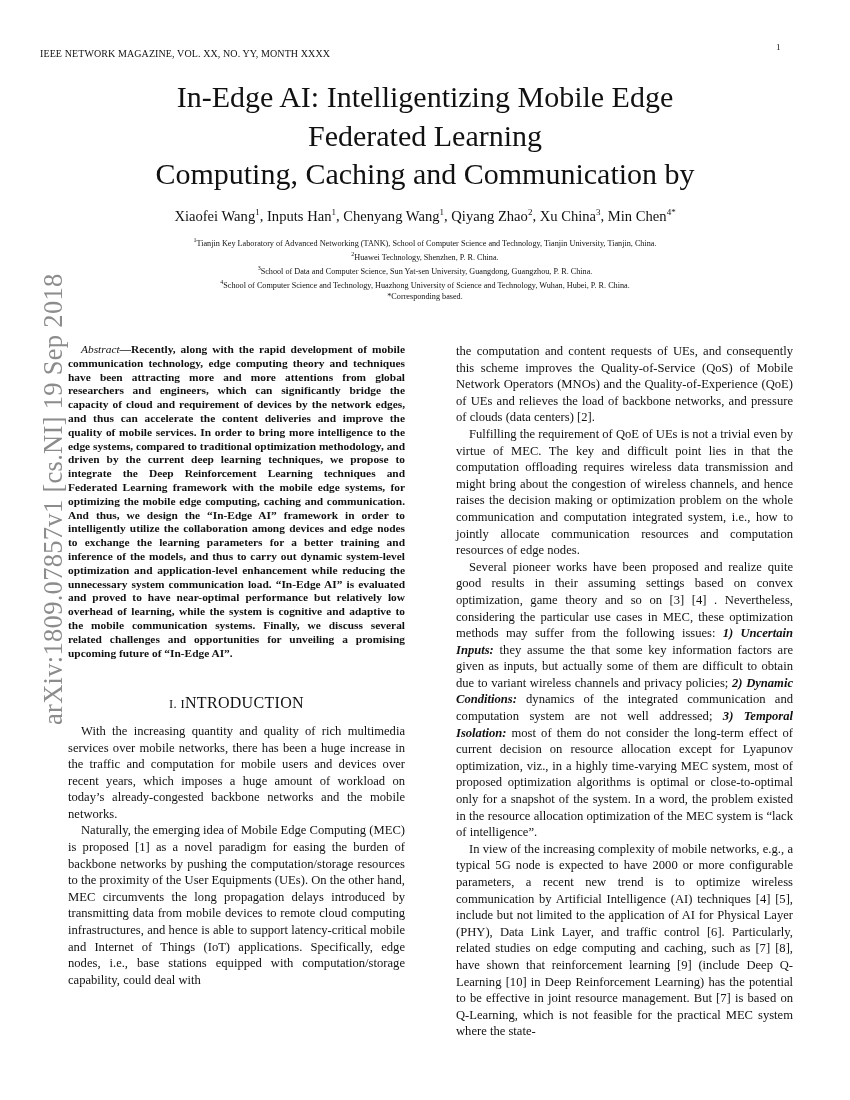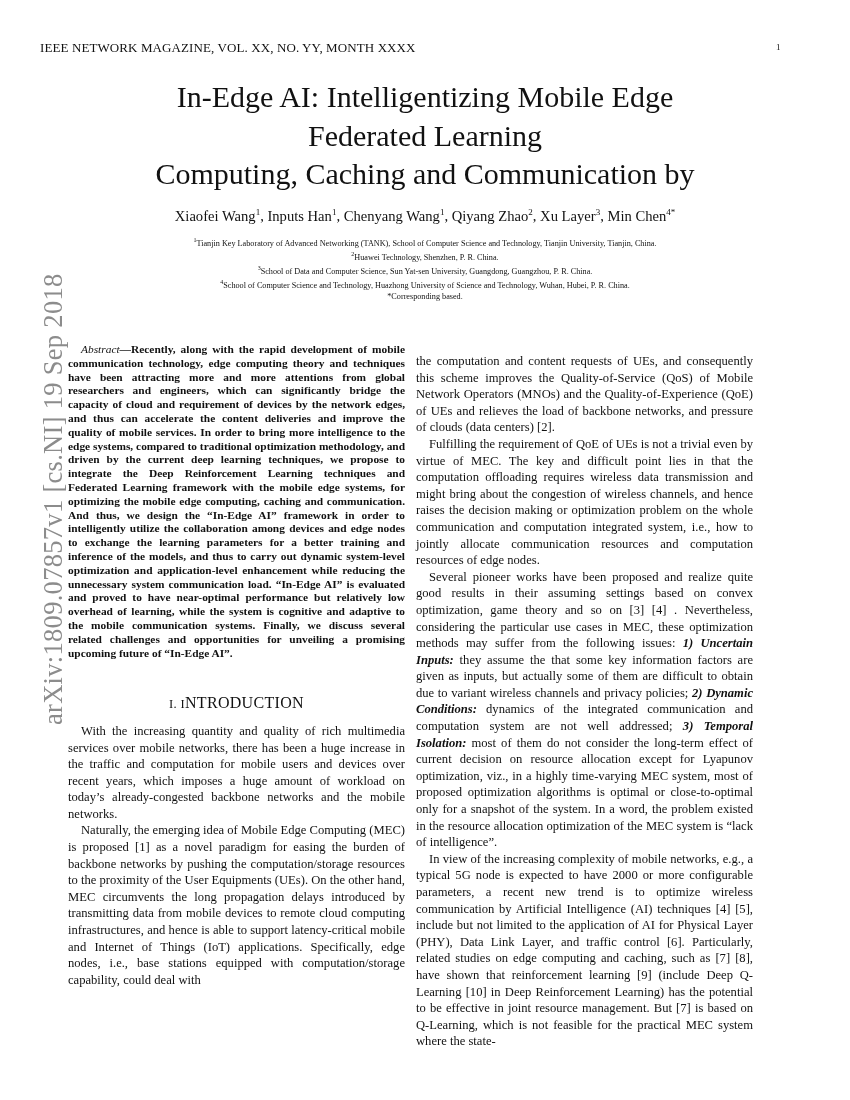--- a/index.html
+++ b/index.html
@@ -1,31 +1,31 @@
 <!DOCTYPE html>
 <html><head>
 <meta charset="utf-8">
 <style>
   html, body { margin: 0; padding: 0; background: #ffffff; }
   body { width: 850px; height: 1100px; position: relative; overflow: hidden;
          font-family: "Liberation Serif", "DejaVu Serif", serif; color: #111; }
-  .running-head { position: absolute; top: 40px; left: 40px; font-size: 13px; letter-spacing: 0.1px; }
+  .running-head { position: absolute; top: 48px; left: 40px; font-size: 10px; letter-spacing: 0.1px; }
   .page-num { position: absolute; top: 42px; left: 776px; font-size: 9px; }
   .arxiv { position: absolute; left: 38px; top: 725px; transform-origin: 0 0; transform: rotate(-90deg);
            font-size: 26.5px; color: #8c8c8c; white-space: nowrap; letter-spacing: 0.3px; }
   .title { position: absolute; top: 78px; left: 60px; width: 730px; text-align: center;
            font-size: 30px; line-height: 38.5px; }
   .authors { position: absolute; top: 207px; left: 60px; width: 730px; text-align: center; font-size: 14.6px; }
   .authors sup { font-size: 9px; }
   .affils { position: absolute; top: 235px; left: 60px; width: 730px; text-align: center;
             font-size: 8.2px; line-height: 11.2px; }
   .affils sup { font-size: 6px; }
   .col { position: absolute; width: 337px; font-size: 12.6px; line-height: 16.6px; text-align: justify; }
   .col-left { left: 68px; top: 343px; }
-  .col-right { left: 416px; top: 343px; margin-top: 10px; }
+  .col-right { left: 456px; top: 343px; }
   .abstract { font-weight: bold; font-size: 11.4px; line-height: 13.8px; text-indent: 13px; margin: 0; }
   .abstract em, .index-terms em { font-weight: normal; }
   .index-terms { font-weight: bold; font-size: 11.4px; line-height: 13.8px; text-indent: 13px; margin: 8px 0 0 0; }
   .section-head { text-align: center; font-size: 12.6px; margin: 35px 0 10px 0; letter-spacing: 0.3px; }
   .section-head .sc { font-size: 16px; }
   p.body { margin: 0; text-indent: 13px; }
   p.body.noindent { text-indent: 0; }
   .bi { font-weight: bold; font-style: italic; }
   .b { font-weight: normal; }
 </style>
@@ -37,21 +37,21 @@
 
 <div class="arxiv">arXiv:1809.07857v1  [cs.NI]  19 Sep 2018</div>
 
 <div class="title">
   <div>In-Edge AI: Intelligentizing Mobile Edge</div>
   <div>Federated Learning</div>
   <div>Computing, Caching and Communication by</div>
 </div>
 
 <div class="authors">
-  <span><span>Xiaofei Wang</span><sup>1</sup><span>, </span></span><span><span>Inputs Han</span><sup>1</sup><span>, </span></span><span><span>Chenyang Wang</span><sup>1</sup><span>, </span></span><span><span>Qiyang Zhao</span><sup>2</sup><span>, </span></span><span><span>Xu Layer</span><sup>3</sup><span>, </span></span><span><span>Min Chen</span><sup>4*</sup><span></span></span>
+  <span><span>Xiaofei Wang</span><sup>1</sup><span>, </span></span><span><span>Inputs Han</span><sup>1</sup><span>, </span></span><span><span>Chenyang Wang</span><sup>1</sup><span>, </span></span><span><span>Qiyang Zhao</span><sup>2</sup><span>, </span></span><span><span>Xu China</span><sup>3</sup><span>, </span></span><span><span>Min Chen</span><sup>4*</sup><span></span></span>
 </div>
 
 <div class="affils">
   <div><sup>1</sup><span>Tianjin Key Laboratory of Advanced Networking (TANK), School of Computer Science and Technology, Tianjin University, Tianjin, China.</span></div>
   <div><sup>2</sup><span>Huawei Technology, Shenzhen, P. R. China.</span></div>
   <div><sup>3</sup><span>School of Data and Computer Science, Sun Yat-sen University, Guangdong, Guangzhou, P. R. China.</span></div>
   <div><sup>4</sup><span>School of Computer Science and Technology, Huazhong University of Science and Technology, Wuhan, Hubei, P. R. China.</span></div>
   <div>*Corresponding based.</div>
 </div>
 

